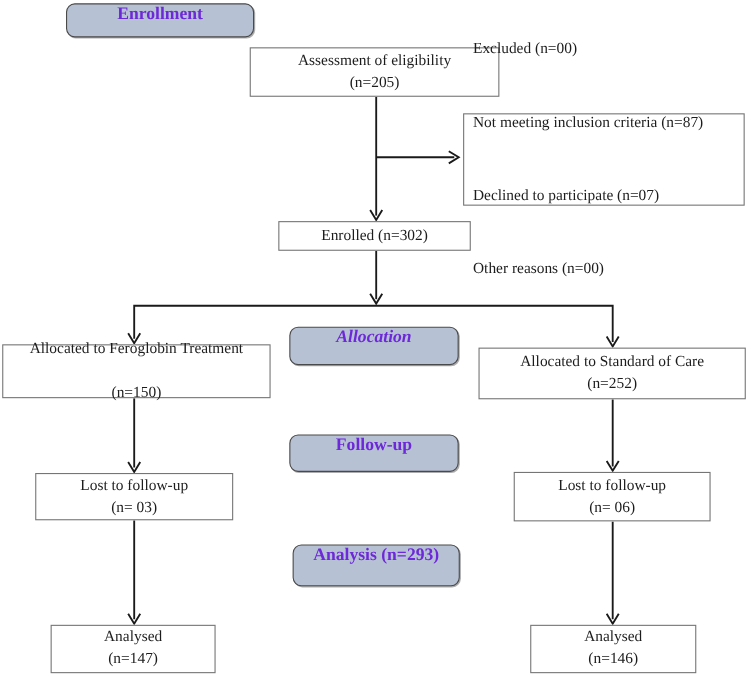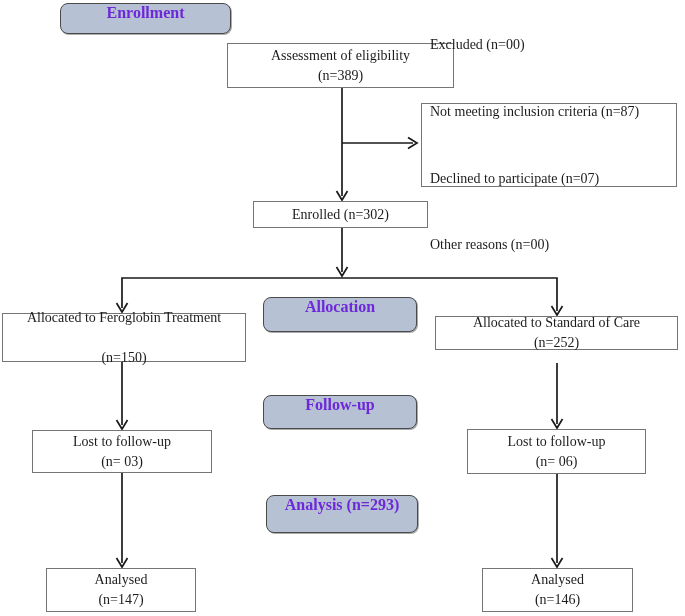--- a/index.html
+++ b/index.html
@@ -63,52 +63,52 @@
       <path d="M122,473 L122,563"></path>
       <path d="M116.5,558 L122,567 L127.5,558"></path>
       <path d="M557,474 L557,563"></path>
       <path d="M551.5,558 L557,567 L562.5,558"></path>
     </g>
   </svg>
 
   <div class="stage" style="left:60px;top:3px;width:171px;height:31px;">
     <span>Enrollment</span>
   </div>
-  <div class="stage" style="left:263px;top:297px;width:154px;height:35px;">
+  <div class="stage" style="left:263px;top:297px;width:154px;height:35px;font-style:italic;">
     <span>Allocation</span>
   </div>
   <div class="stage" style="left:263px;top:395px;width:154px;height:34px;">
     <span>Follow-up</span>
   </div>
   <div class="stage" style="left:266px;top:495px;width:152px;height:38px;">
     <span>Analysis (n=293)</span>
   </div>
 
   <div class="wbox" style="left:227px;top:43px;width:227px;height:45px;">
     <span class="line">Assessment of eligibility</span>
-    <span class="line">(n=389)</span>
+    <span class="line">(n=205)</span>
   </div>
 
   <div class="wbox left-align" style="left:421px;top:103px;width:256px;height:84px;gap:47px;">
     <span class="line">Excluded (n=00)</span>
     <span class="line">Not meeting inclusion criteria (n=87)</span>
     <span class="line">Declined to participate (n=07)</span>
     <span class="line">Other reasons (n=00)</span>
   </div>
 
   <div class="wbox" style="left:253px;top:201px;width:175px;height:27px;">
     <span class="line">Enrolled (n=302)</span>
   </div>
 
   <div class="wbox" style="left:2px;top:313px;width:244px;height:49px;gap:20px;">
     <span class="line">Allocated to Feroglobin Treatment</span>
     <span class="line">(n=150)</span>
   </div>
 
-  <div class="wbox" style="left:435px;top:316px;width:243px;height:34px;text-align:right;">
+  <div class="wbox" style="left:435px;top:316px;width:243px;height:47px;text-align:right;">
     <span class="line">Allocated to Standard of Care</span>
     <span class="line">(n=252)</span>
   </div>
 
   <div class="wbox" style="left:32px;top:430px;width:180px;height:43px;">
     <span class="line">Lost to follow-up</span>
     <span class="line">(n= 03)</span>
   </div>
 
   <div class="wbox" style="left:467px;top:429px;width:179px;height:45px;">

